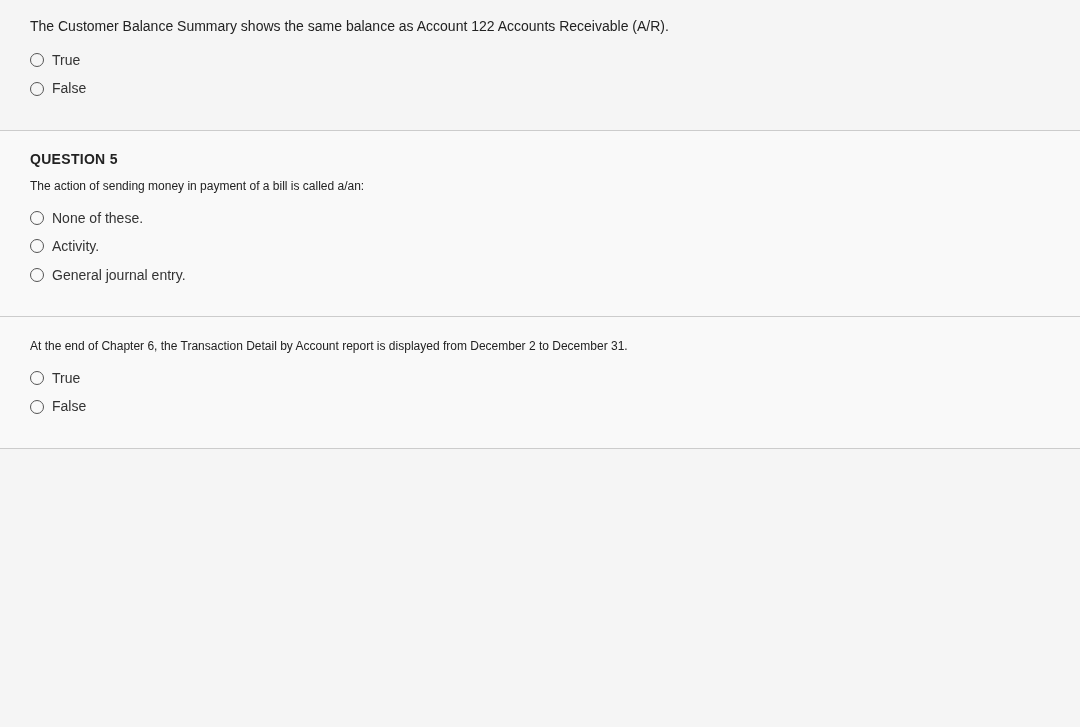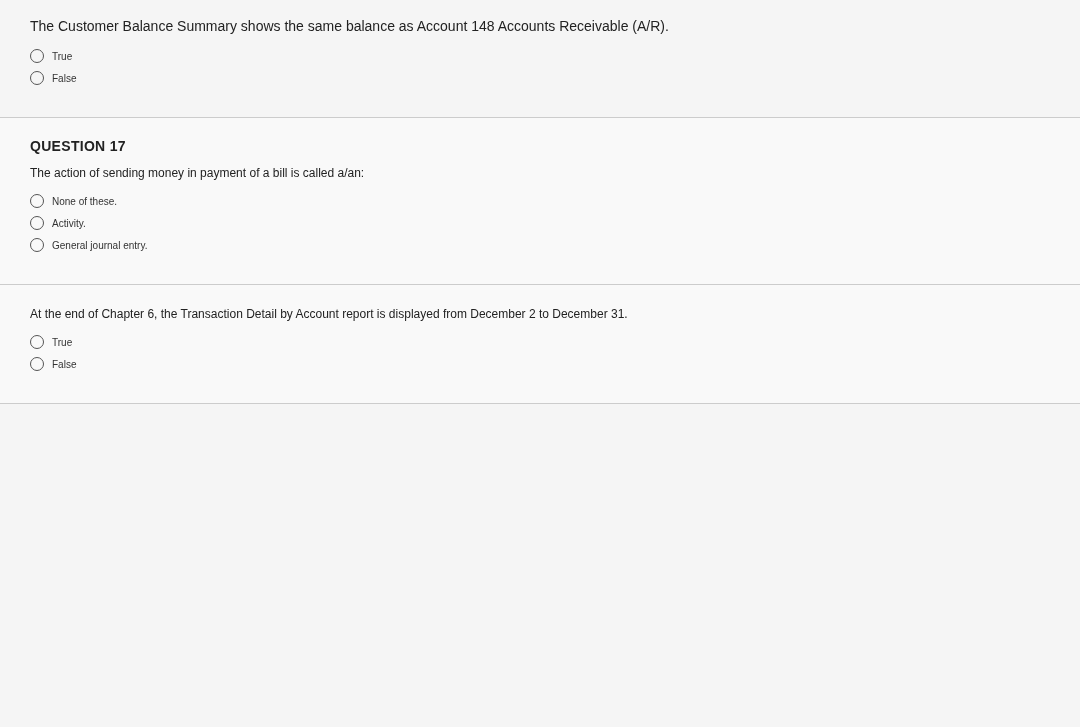--- a/index.html
+++ b/index.html
@@ -39,23 +39,23 @@
 
     .question-text {
       font-size: 12px;
       margin-bottom: 12px;
       color: #222;
       line-height: 1.5;
     }
 
     .radio-option {
       display: flex;
-      align-items: flex-start;
+      align-items: center;
       margin-bottom: 6px;
-      font-size: 10px;
+      font-size: 14px;
       color: #333;
       line-height: 1.6;
     }
 
     .radio-circle {
       width: 14px;
       height: 14px;
       border-radius: 50%;
       border: 1.5px solid #555;
       display: inline-block;
@@ -76,33 +76,33 @@
       color: #222;
       line-height: 1.5;
     }
   </style>
 </head>
 <body>
 
 <div class="page-container">
 
   <div class="top-section">
-    <p class="top-question-text">The Customer Balance Summary shows the same balance as Account 148 Accounts Receivable (A/R).</p>
+    <p class="top-question-text">The Customer Balance Summary shows the same balance as Account 122 Accounts Receivable (A/R).</p>
     <div class="radio-option">
       <span class="radio-circle"></span>
       <span>True</span>
     </div>
     <div class="radio-option">
       <span class="radio-circle"></span>
       <span>False</span>
     </div>
   </div>
 
   <div class="question-section">
-    <div class="question-label">QUESTION 17</div>
+    <div class="question-label">QUESTION 5</div>
     <p class="question-text">The action of sending money in payment of a bill is called a/an:</p>
     <div class="radio-option">
       <span class="radio-circle"></span>
       <span>None of these.</span>
     </div>
     <div class="radio-option">
       <span class="radio-circle"></span>
       <span>Activity.</span>
     </div>
     <div class="radio-option">

